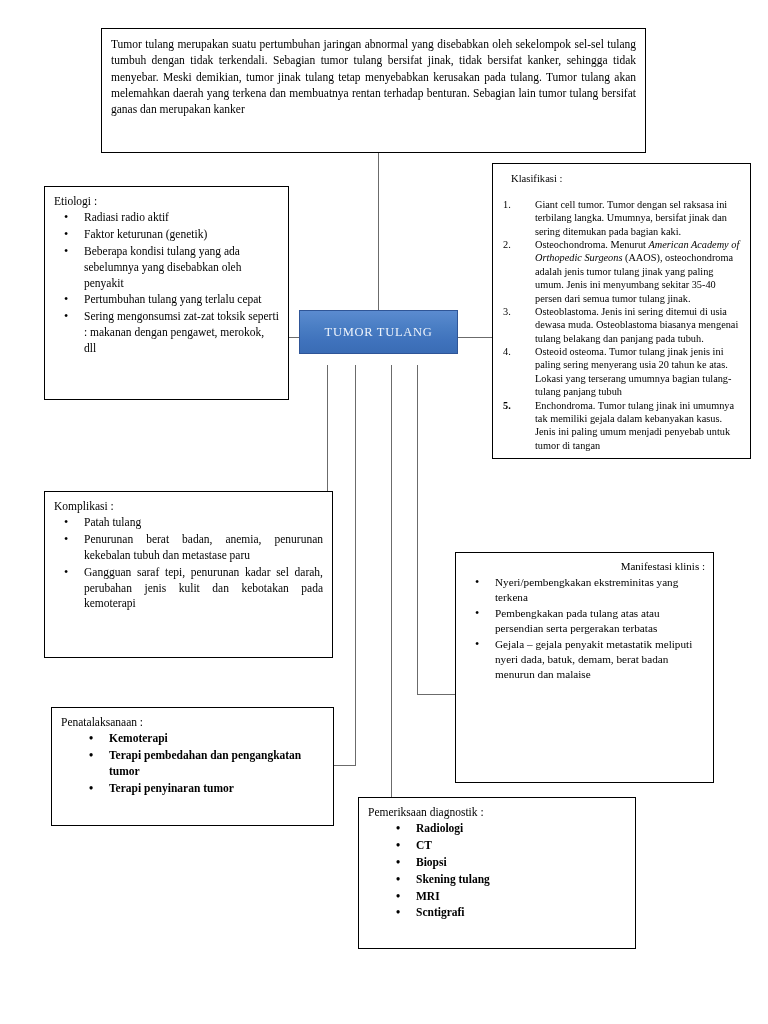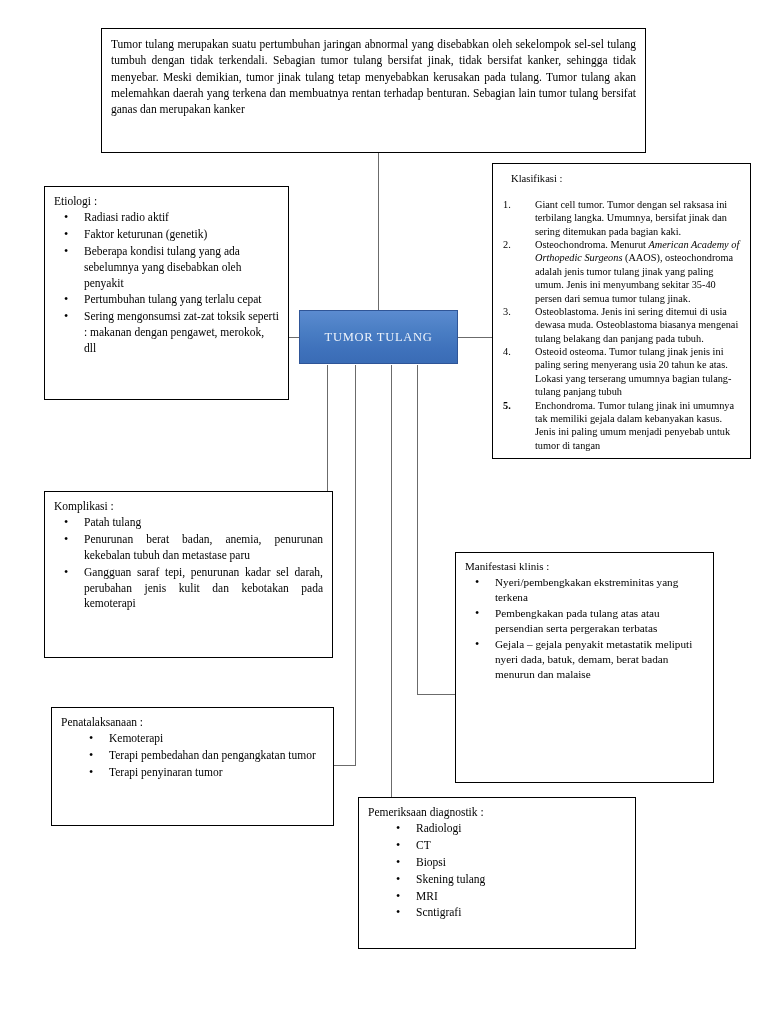--- a/index.html
+++ b/index.html
@@ -72,20 +72,21 @@
     left: 10px;
     top: -1px;
     font-size: 12px;
   }
   ul.bullets.justify > li {
     text-align: justify;
     text-justify: inter-word;
   }
   ul.bullets.indent-wide > li {
     padding-left: 48px;
+    font-weight: bold;
   }
   ul.bullets.indent-wide > li::before {
     left: 28px;
   }
 
   
   ol.numbered {
     list-style: none;
     margin: 0;
     padding: 0;
@@ -124,36 +125,36 @@
     margin-left: 14px;
     margin-bottom: 12px;
   }
   #node-komplikasi {
     left: 44px;   top: 491px; width: 289px;  height: 167px;
   }
   #node-manifestasi {
     left: 455px;  top: 552px; width: 259px;  height: 231px;
     padding: 6px 8px 8px 9px;
   }
-  #node-manifestasi .heading { font-size: 11px; }
+  #node-manifestasi .heading { font-size: 11px; text-align: right; }
   #node-manifestasi ul.bullets > li { font-size: 11.2px; line-height: 1.35; }
   #node-penatalaksanaan {
     left: 51px;   top: 707px; width: 283px;  height: 119px;
   }
   #node-pemeriksaan {
     left: 358px;  top: 797px; width: 278px;  height: 152px;
   }
 
   
   #node-center {
     position: absolute;
     left: 299px;
     top: 310px;
     width: 159px;
-    height: 54px;
+    height: 44px;
     z-index: 3;
     box-sizing: border-box;
     border: 1px solid #2f5597;
     background: linear-gradient(180deg, #5b8bd0 0%, #4a7ec4 38%, #3f72bc 72%, #3a6cb5 100%);
     display: flex;
     align-items: center;
     justify-content: center;
   }
   #node-center .center-label {
     color: #eef3fb;

